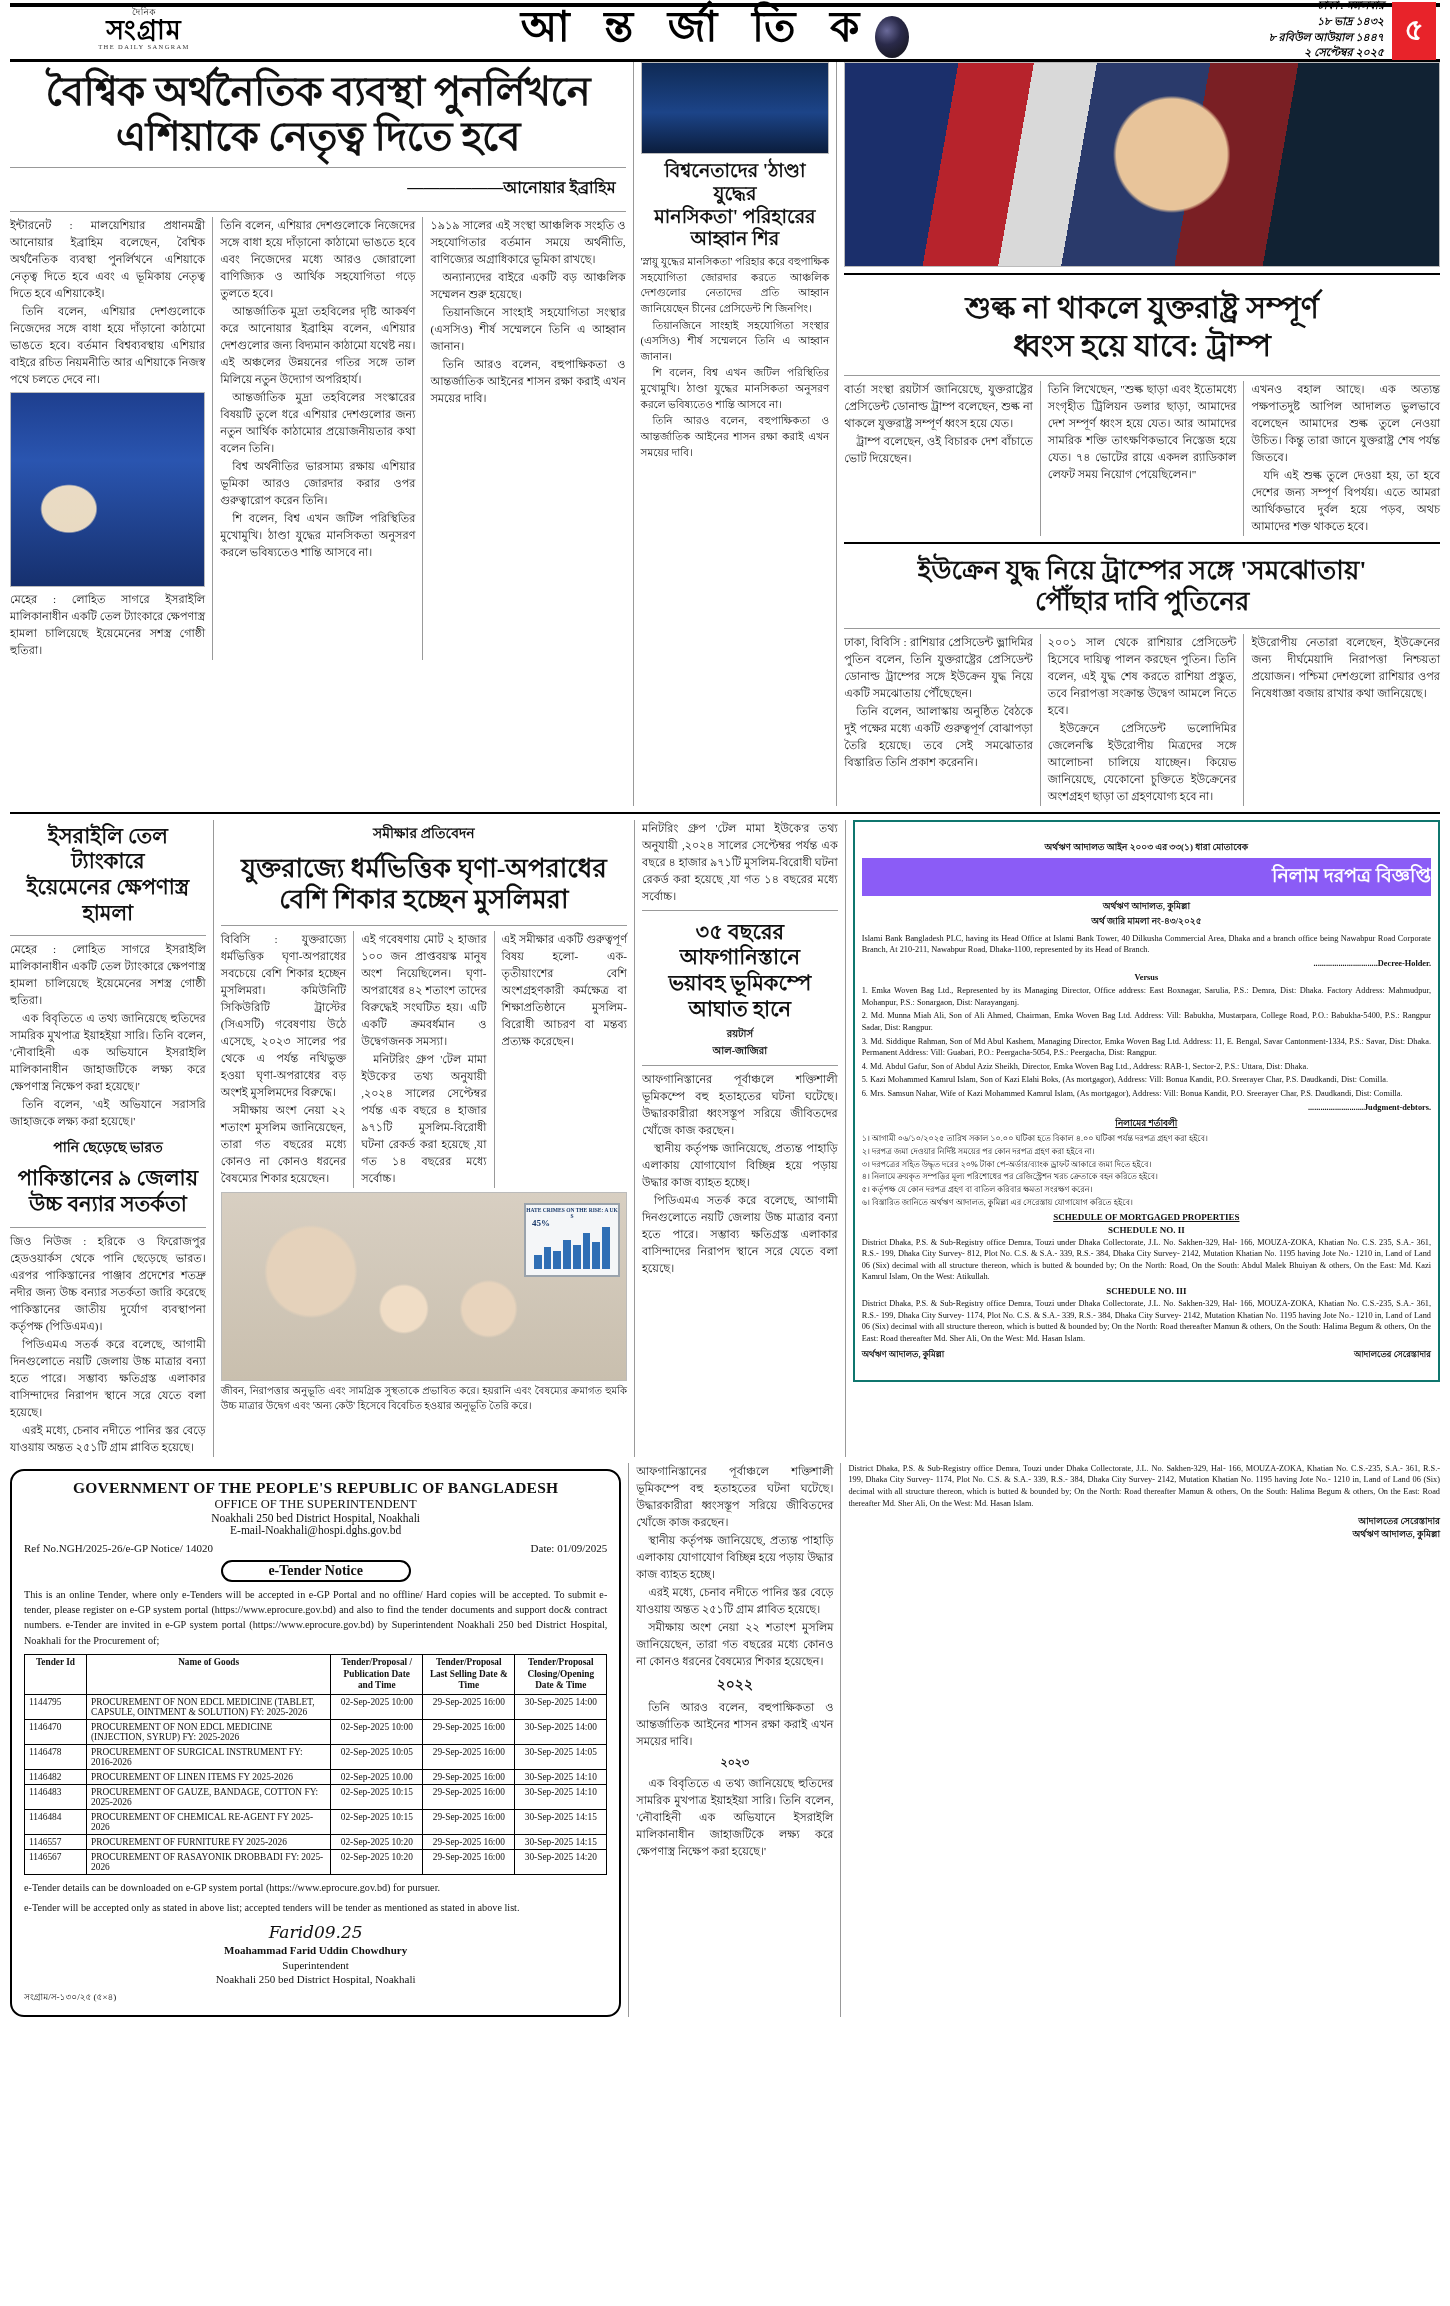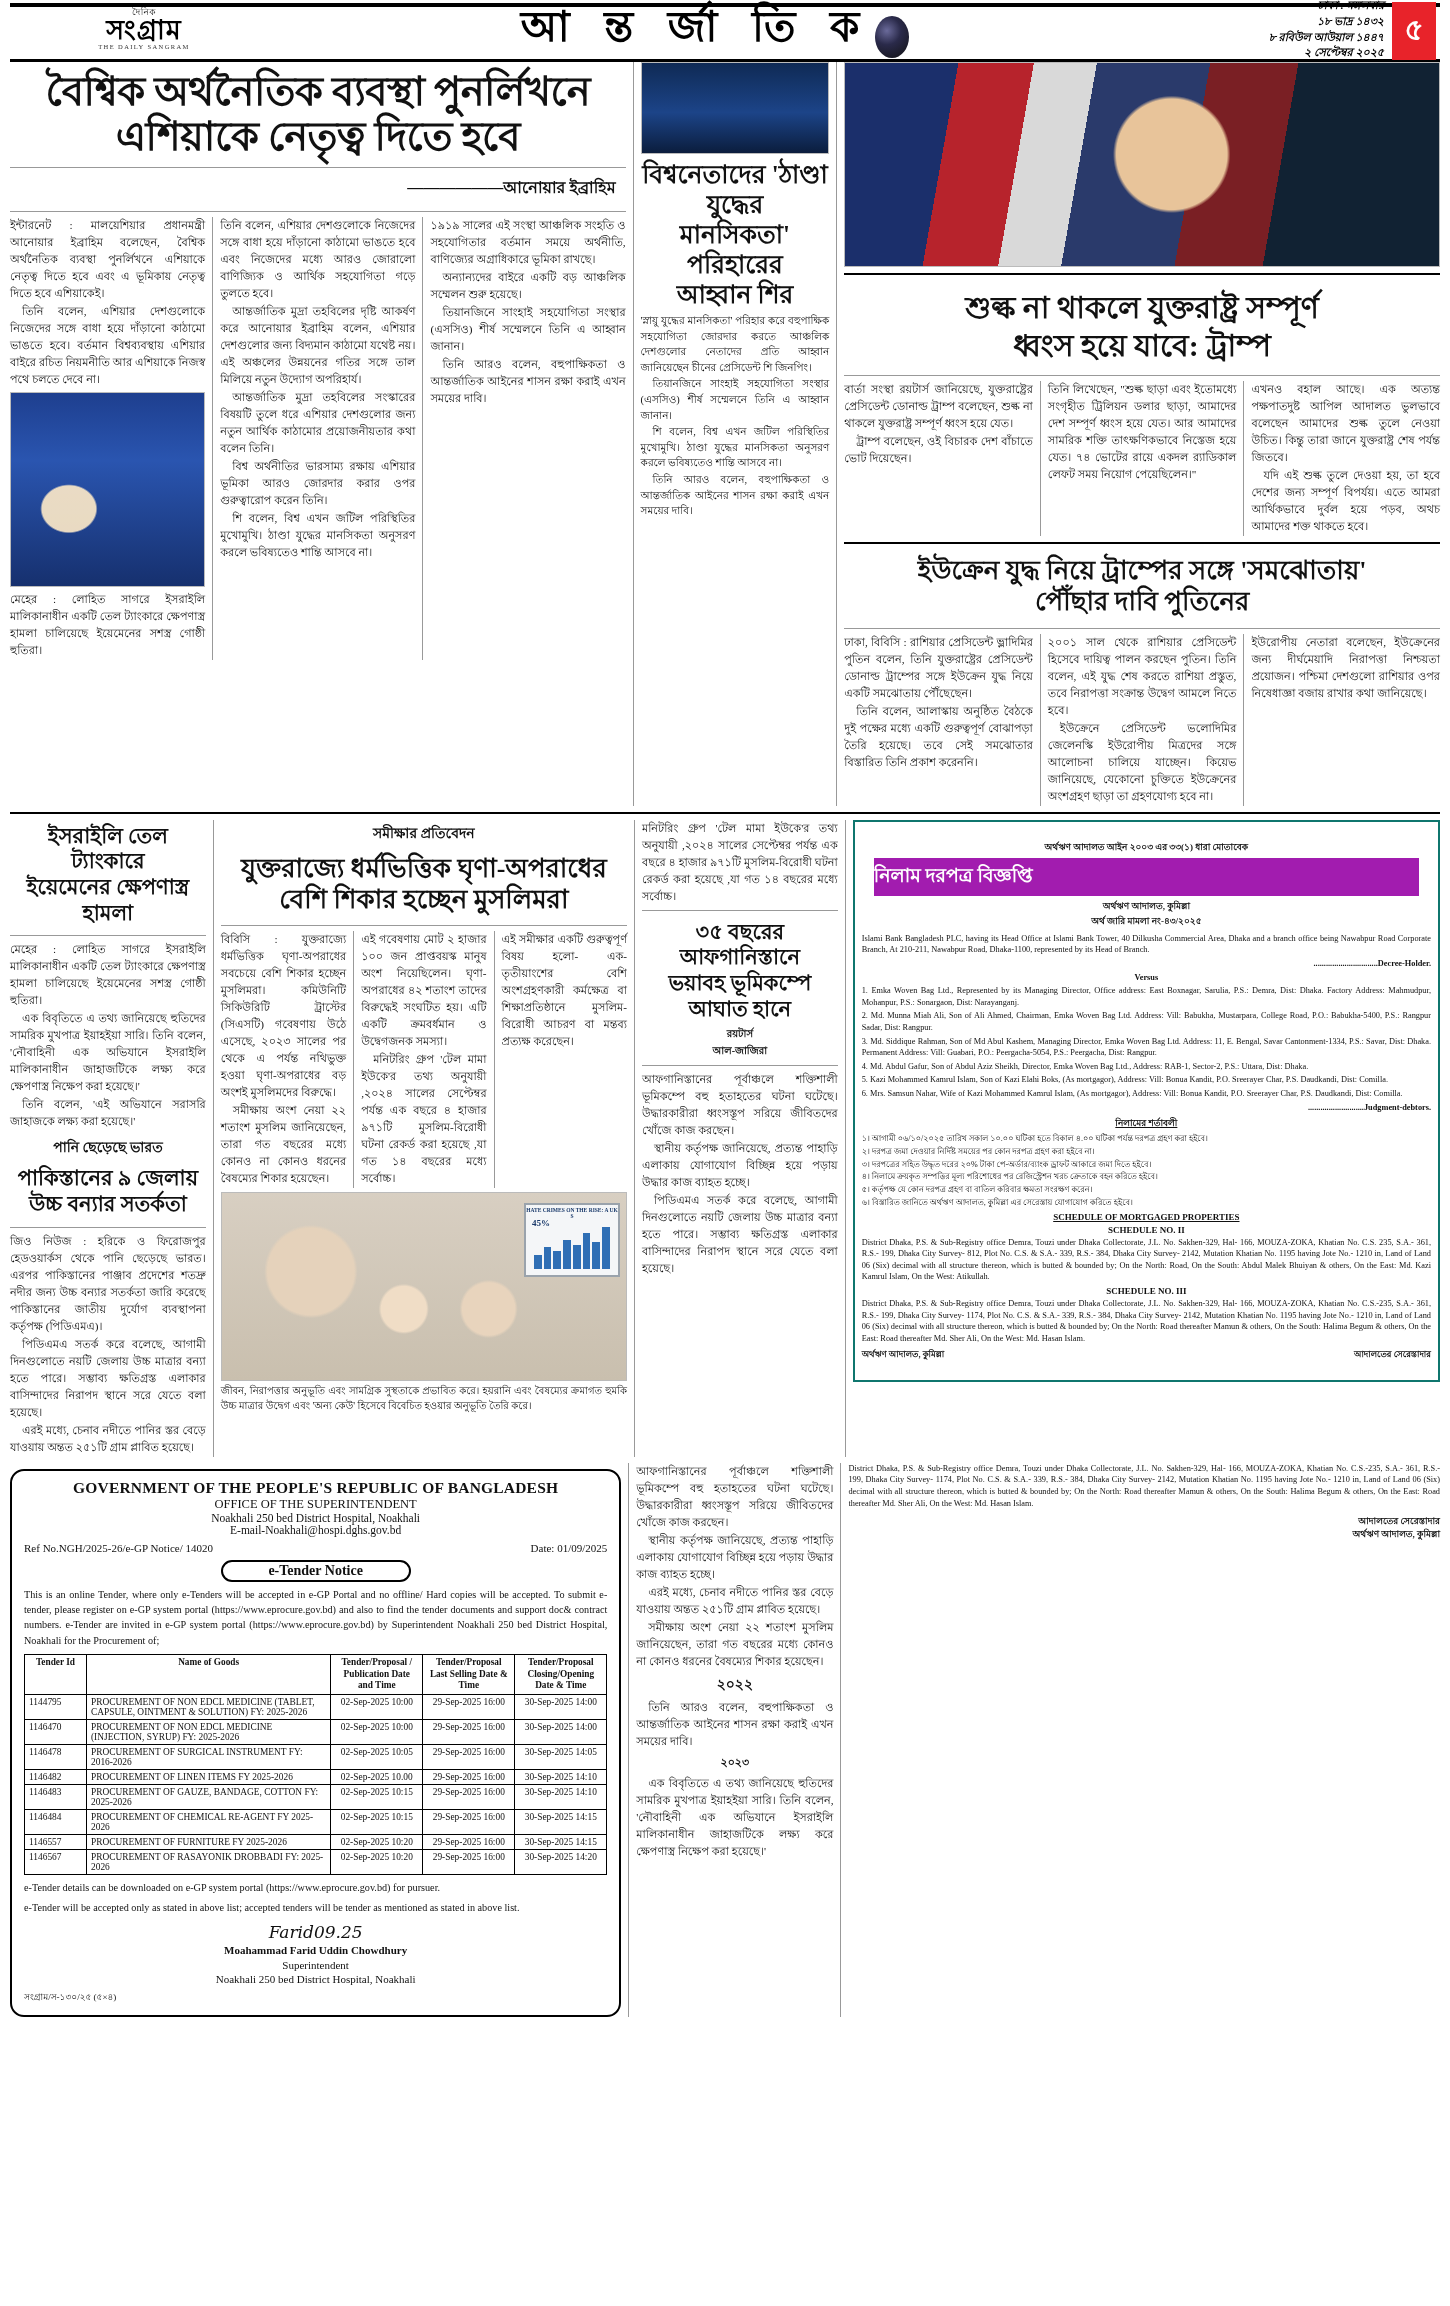--- a/index.html
+++ b/index.html
@@ -48,21 +48,21 @@
   .cols { display: flex; gap: 7px; }
   .col { flex: 1; }
   .vrule { width: 1px; background: #999; }
 
   
   .hl-lead {
     font-size: 40px; font-weight: 900; line-height: 1.12; text-align: center;
     letter-spacing: -0.5px; padding: 8px 0 2px;
   }
   .hl-byline { text-align: right; font-size: 16px; font-weight: 800; padding: 2px 10px 4px; }
-  .hl-mid { font-size: 25px; font-weight: 900; text-align: center; line-height: 1.2; margin: 6px 0 3px; }
+  .hl-mid { font-size: 19px; font-weight: 900; text-align: center; line-height: 1.2; margin: 6px 0 3px; }
   .hl-sec { font-size: 26px; font-weight: 900; text-align: center; line-height: 1.2; padding: 5px 2px; }
   .hl-sec-sm { font-size: 21px; font-weight: 900; text-align: center; line-height: 1.22; padding: 4px 2px; }
   .hl-kicker { font-size: 14px; font-weight: 700; text-align: center; padding: 2px 0; }
   .hl-big-right { font-size: 30px; font-weight: 900; text-align: center; line-height: 1.25; padding: 8px 4px 6px; }
 
   
   .body-text {
     font-size: 11.2px; line-height: 1.52; text-align: justify;
     text-justify: inter-word; hyphens: auto;
   }
@@ -107,22 +107,22 @@
   .photo-cap { font-size: 10px; line-height:1.45; text-align: justify; padding-top: 3px; }
 
   
   .hr-thin { border-top: 1px solid #999; margin: 5px 0; }
   .hr-thick { border-top: 2.5px solid #000; margin: 6px 0; }
 
   
   .boxed { border: 2px solid #0f766e; padding: 18px 7px; }
   .auc-top { font-size: 9px; text-align:center; font-weight:700; }
   .auc-title {
-    background: #a21caf; color: #fff; text-align: left;
-    font-size: 19px; font-weight: 900; padding: 3px 0; margin: 3px 12px;
+    background: #8b5cf6; color: #fff; text-align: right;
+    font-size: 19px; font-weight: 900; padding: 3px 0; margin: 3px 0;
   }
   .auc-sub { font-size: 9px; text-align: center; font-weight: 700; }
   .auc-body { font-size: 8.3px; line-height: 1.4; text-align: justify; }
   .auc-body p { margin-bottom: 2px; }
   .auc-h { font-weight: 800; text-align:center; text-decoration: underline; font-size: 9px; margin: 3px 0 2px; }
   .auc-list { font-size: 8.1px; line-height: 1.45; }
   .auc-list li { list-style: none; margin-bottom: 1px; }
 
   
   .tender-box { border: 2px solid #000; border-radius: 14px; padding: 8px 12px 10px; margin-top: 6px; }

